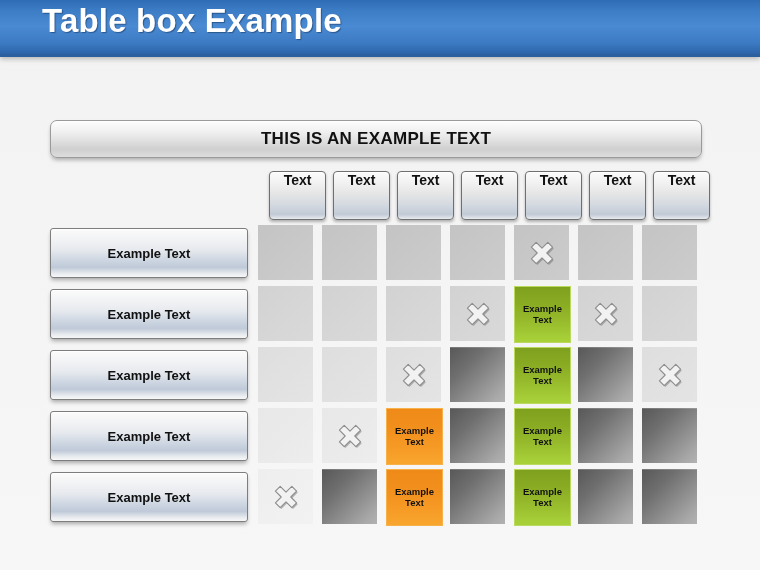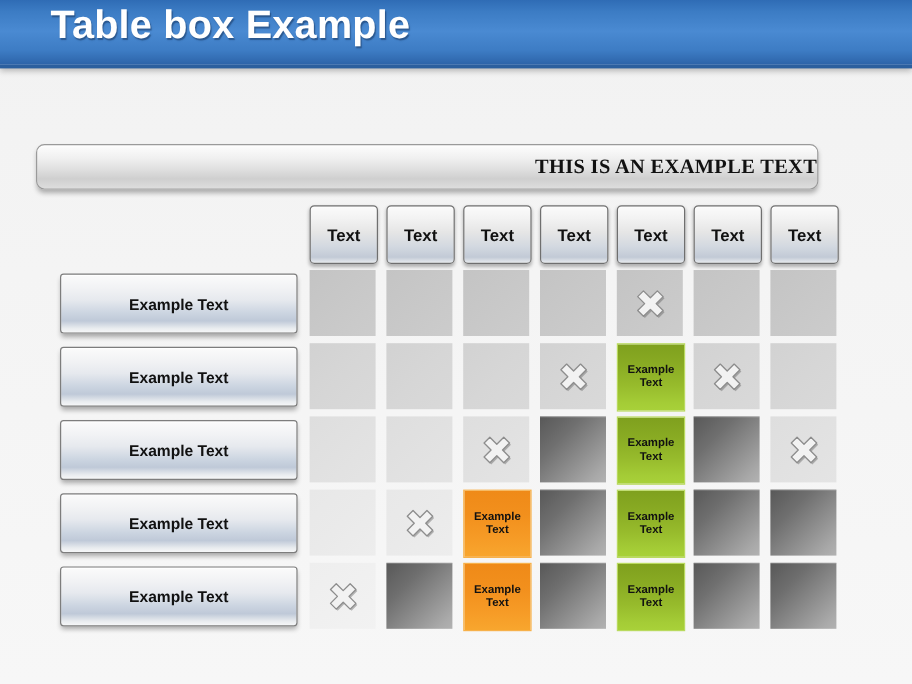--- a/index.html
+++ b/index.html
@@ -38,37 +38,36 @@
     font-weight: bold;
     color: #ffffff;
     letter-spacing: 0.2px;
     text-shadow: 1px 1px 1px rgba(20,50,90,0.55);
     white-space: nowrap;
   }
 
   
   #banner {
     position: absolute;
-    left: 30px;
+    left: 50px;
     top: 120px;
     width: 650px;
     height: 36px;
     border-radius: 7px;
     border: 1px solid #9a9a9a;
     background: linear-gradient(to bottom,
                 #fdfdfd 0%,
                 #f0f0f0 30%,
                 #e2e2e2 52%,
                 #cfcfcf 78%,
                 #dddddd 100%);
     box-shadow: 0 3px 4px -1px rgba(0,0,0,0.30), inset 0 1px 0 rgba(255,255,255,0.9);
     display: flex;
     align-items: center;
-    justify-content: flex-end;
-    font-family: Liberation Serif, serif;
+    justify-content: center;
   }
   #banner .banner-text {
     font-size: 17px;
     font-weight: bold;
     color: #111111;
     letter-spacing: 0.3px;
   }
 
   
   .col-head {
@@ -79,22 +78,22 @@
     border: 1px solid #6f6f6f;
     background: linear-gradient(to bottom,
                 #fbfbfb 0%,
                 #f2f2f2 22%,
                 #e6e6e6 45%,
                 #d2d8e0 72%,
                 #c2cad6 90%,
                 #e8ebee 100%);
     box-shadow: 0 2px 3px rgba(0,0,0,0.28), inset 0 1px 0 rgba(255,255,255,0.95);
     display: flex;
-    align-items: center;
     justify-content: center;
+    margin-left: 11px;
   }
   .col-head span {
     font-size: 14px;
     font-weight: bold;
     color: #111111;
   }
 
   .row-label {
     position: absolute;
     left: 50px;

